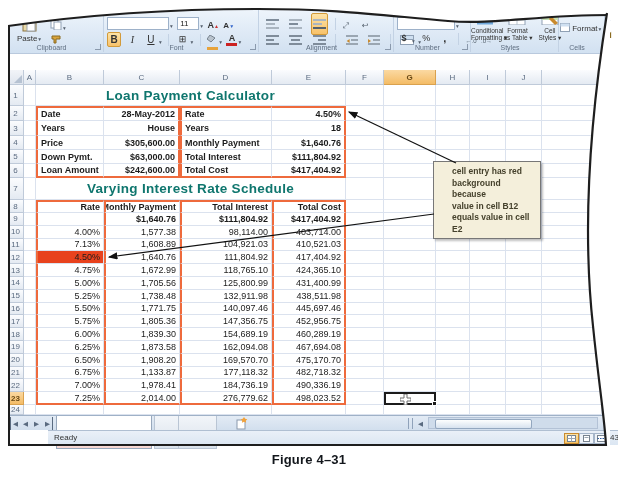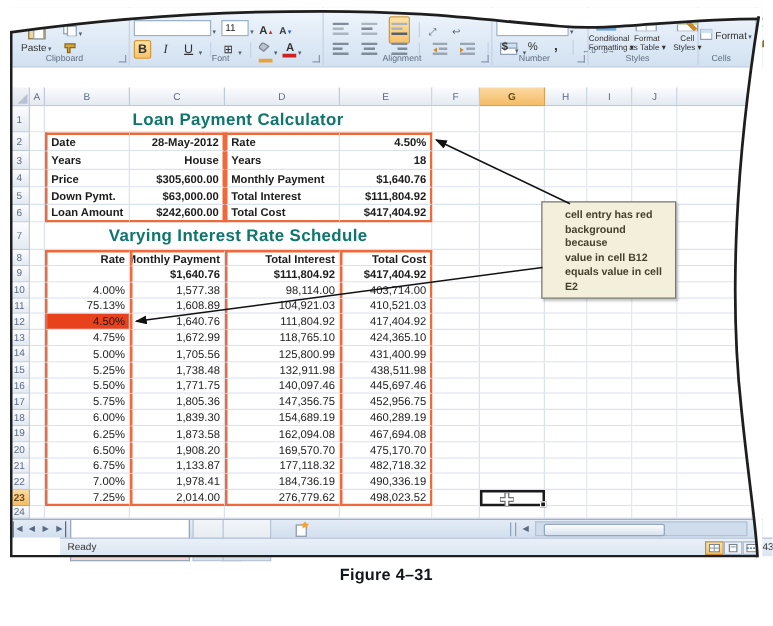--- a/index.html
+++ b/index.html
@@ -421,21 +421,21 @@
         <div class="cell ar ob-l">98,114.00</div>
         <div class="cell ar ob-l ob-r">403,714.00</div>
         <div class="cell"></div>
         <div class="cell"></div>
         <div class="cell"></div>
         <div class="cell"></div>
         <div class="cell"></div>
         <div class="cell"></div>
         <div class="rh">11</div>
         <div class="cell"></div>
-        <div class="cell ar ob-l">75.13%</div>
+        <div class="cell ar ob-l">7.13%</div>
         <div class="cell ar ob-l">1,608.89</div>
         <div class="cell ar ob-l">104,921.03</div>
         <div class="cell ar ob-l ob-r">410,521.03</div>
         <div class="cell"></div>
         <div class="cell"></div>
         <div class="cell"></div>
         <div class="cell"></div>
         <div class="cell"></div>
         <div class="cell"></div>
         <div class="rh">12</div>

